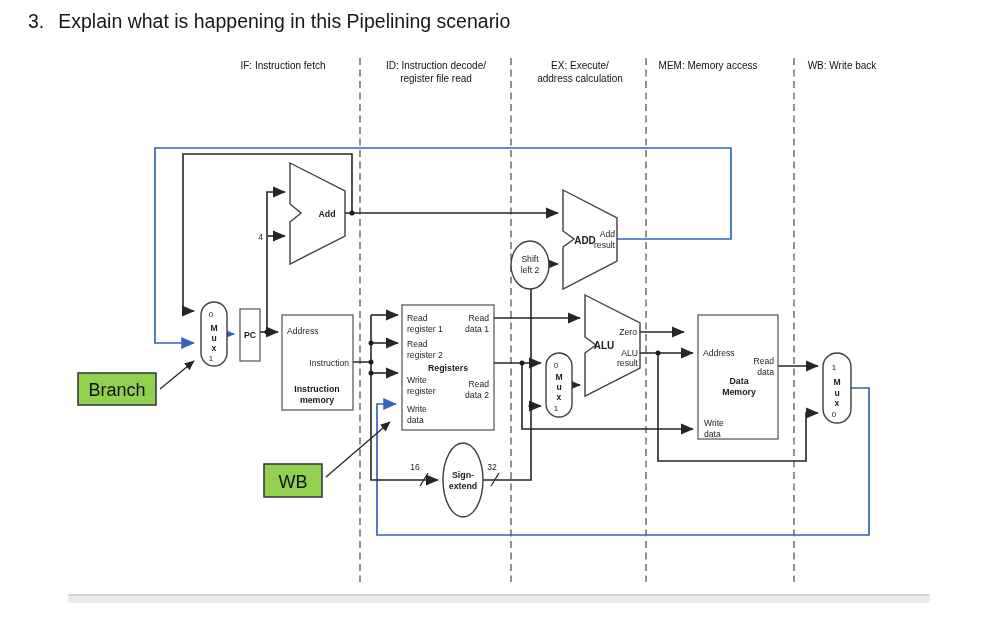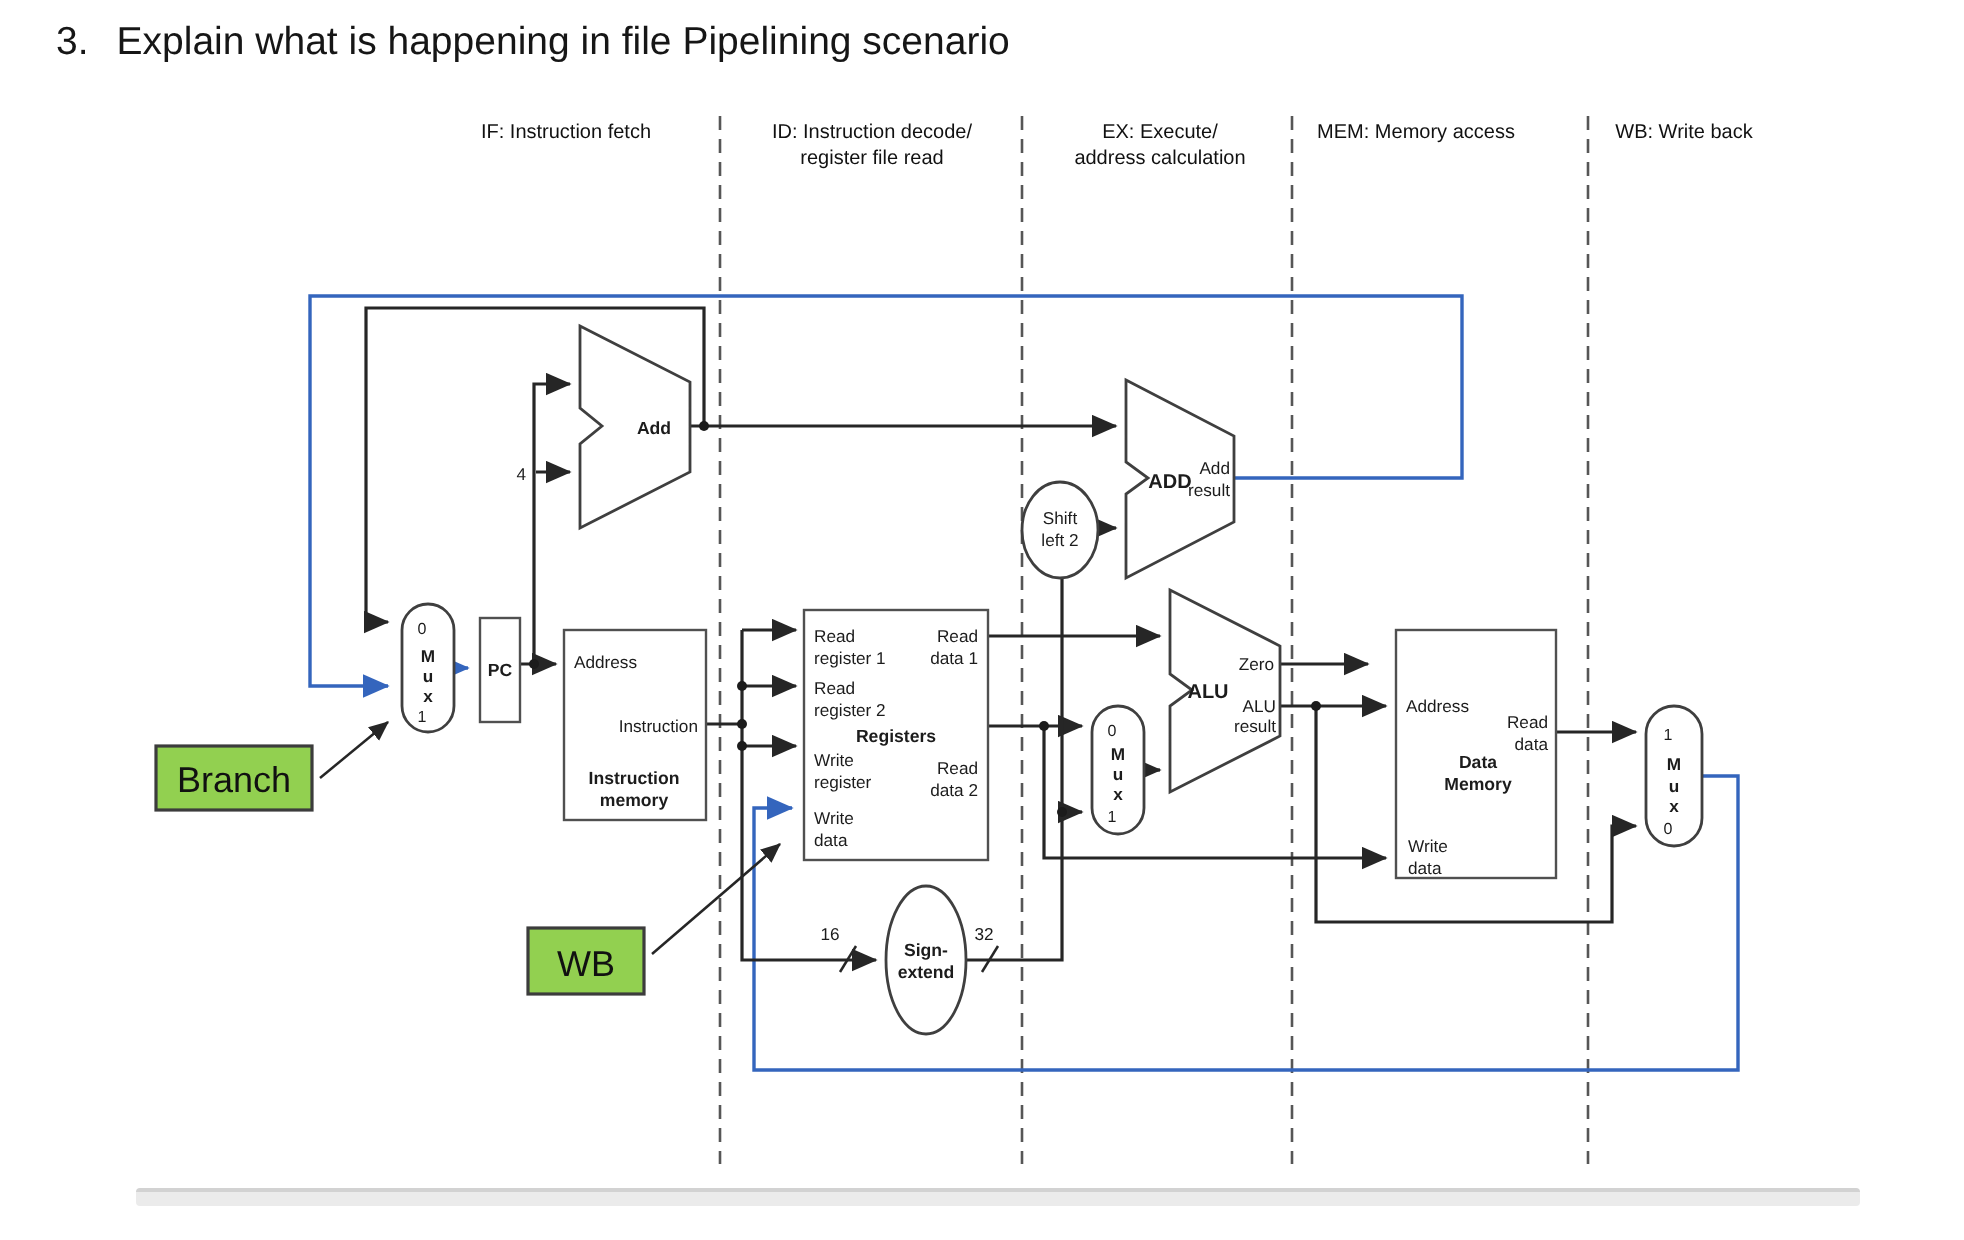--- a/index.html
+++ b/index.html
@@ -26,21 +26,21 @@
   .scrollbar{position:absolute;left:68px;top:594px;width:862px;height:7px;
              background:#ebebeb;border-top:2px solid #d2d2d2;border-radius:2px;}
 </style>
 </head>
 <body>
 
 <div class="page">
 
   <div class="title-row">
     <span>3.</span>
-    <span>Explain what is happening in file Pipelining scenario</span>
+    <span>Explain what is happening in this Pipelining scenario</span>
   </div>
 
   <svg class="diagram" width="982" height="620" viewBox="0 0 982 620">
     <defs>
       <marker id="arr" markerWidth="9" markerHeight="8" refX="7.5" refY="3.5" orient="auto">
         <path d="M0,0 L8,3.5 L0,7 Z" fill="#262626"></path>
       </marker>
       <marker id="arrb" markerWidth="9" markerHeight="8" refX="7.5" refY="3.5" orient="auto">
         <path d="M0,0 L8,3.5 L0,7 Z" fill="#3465bd"></path>
       </marker>

